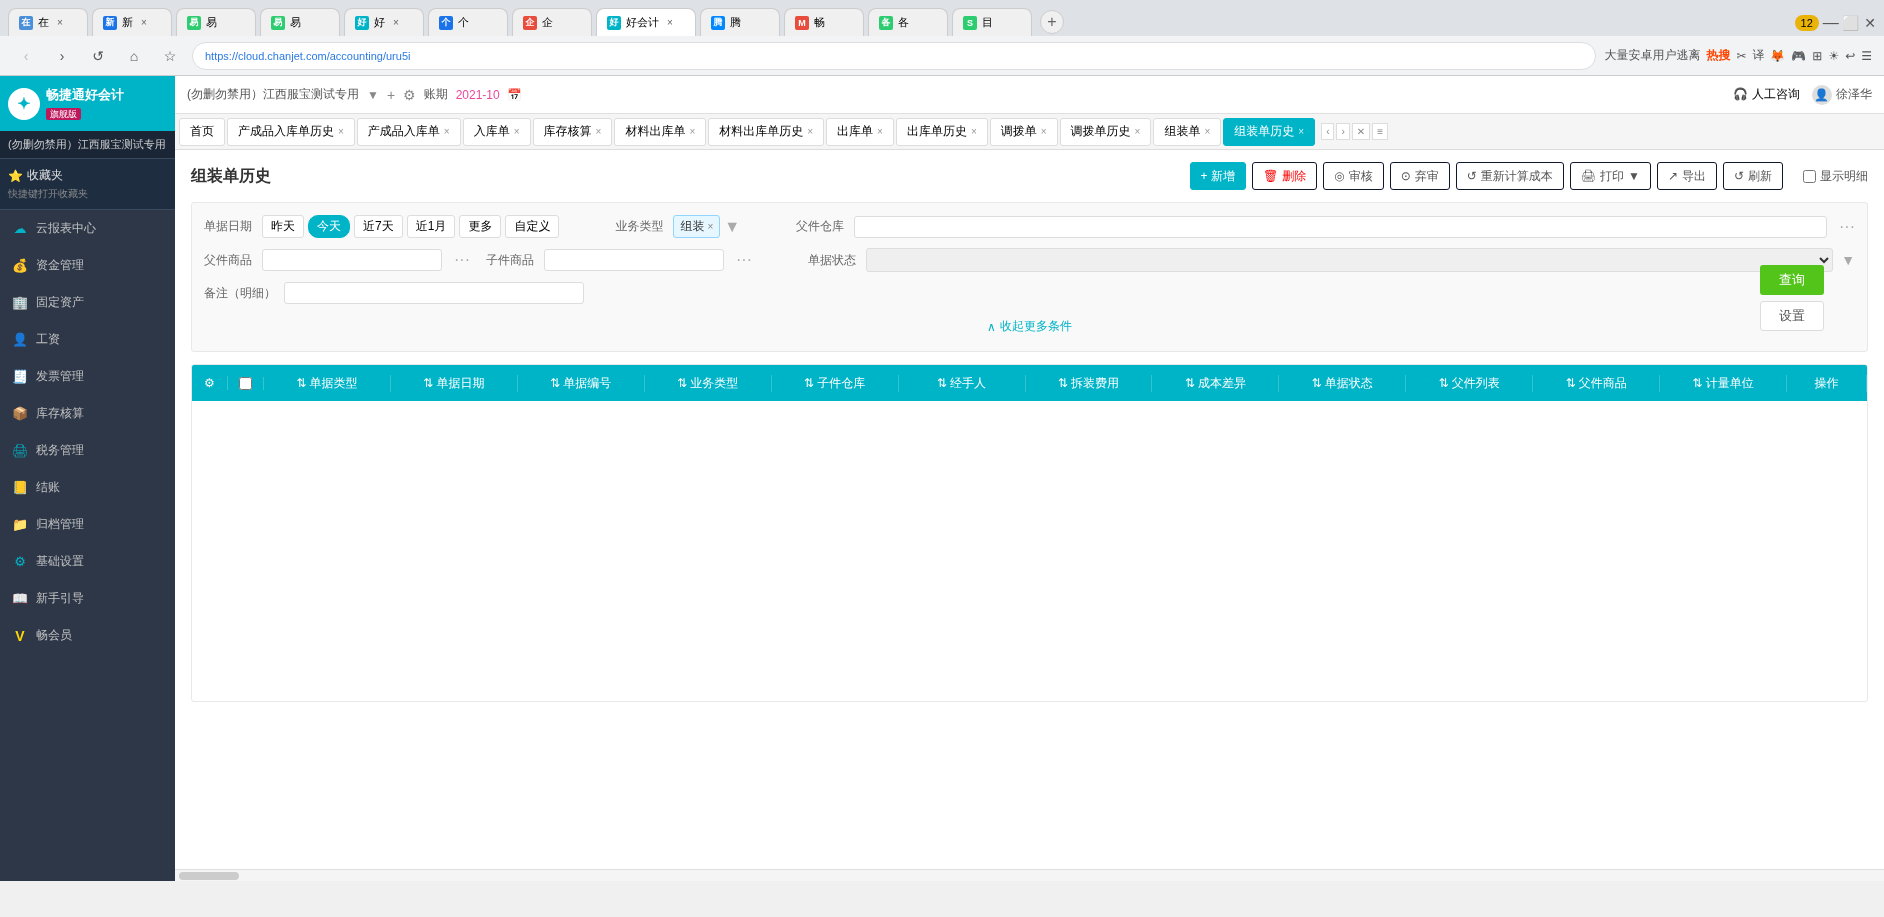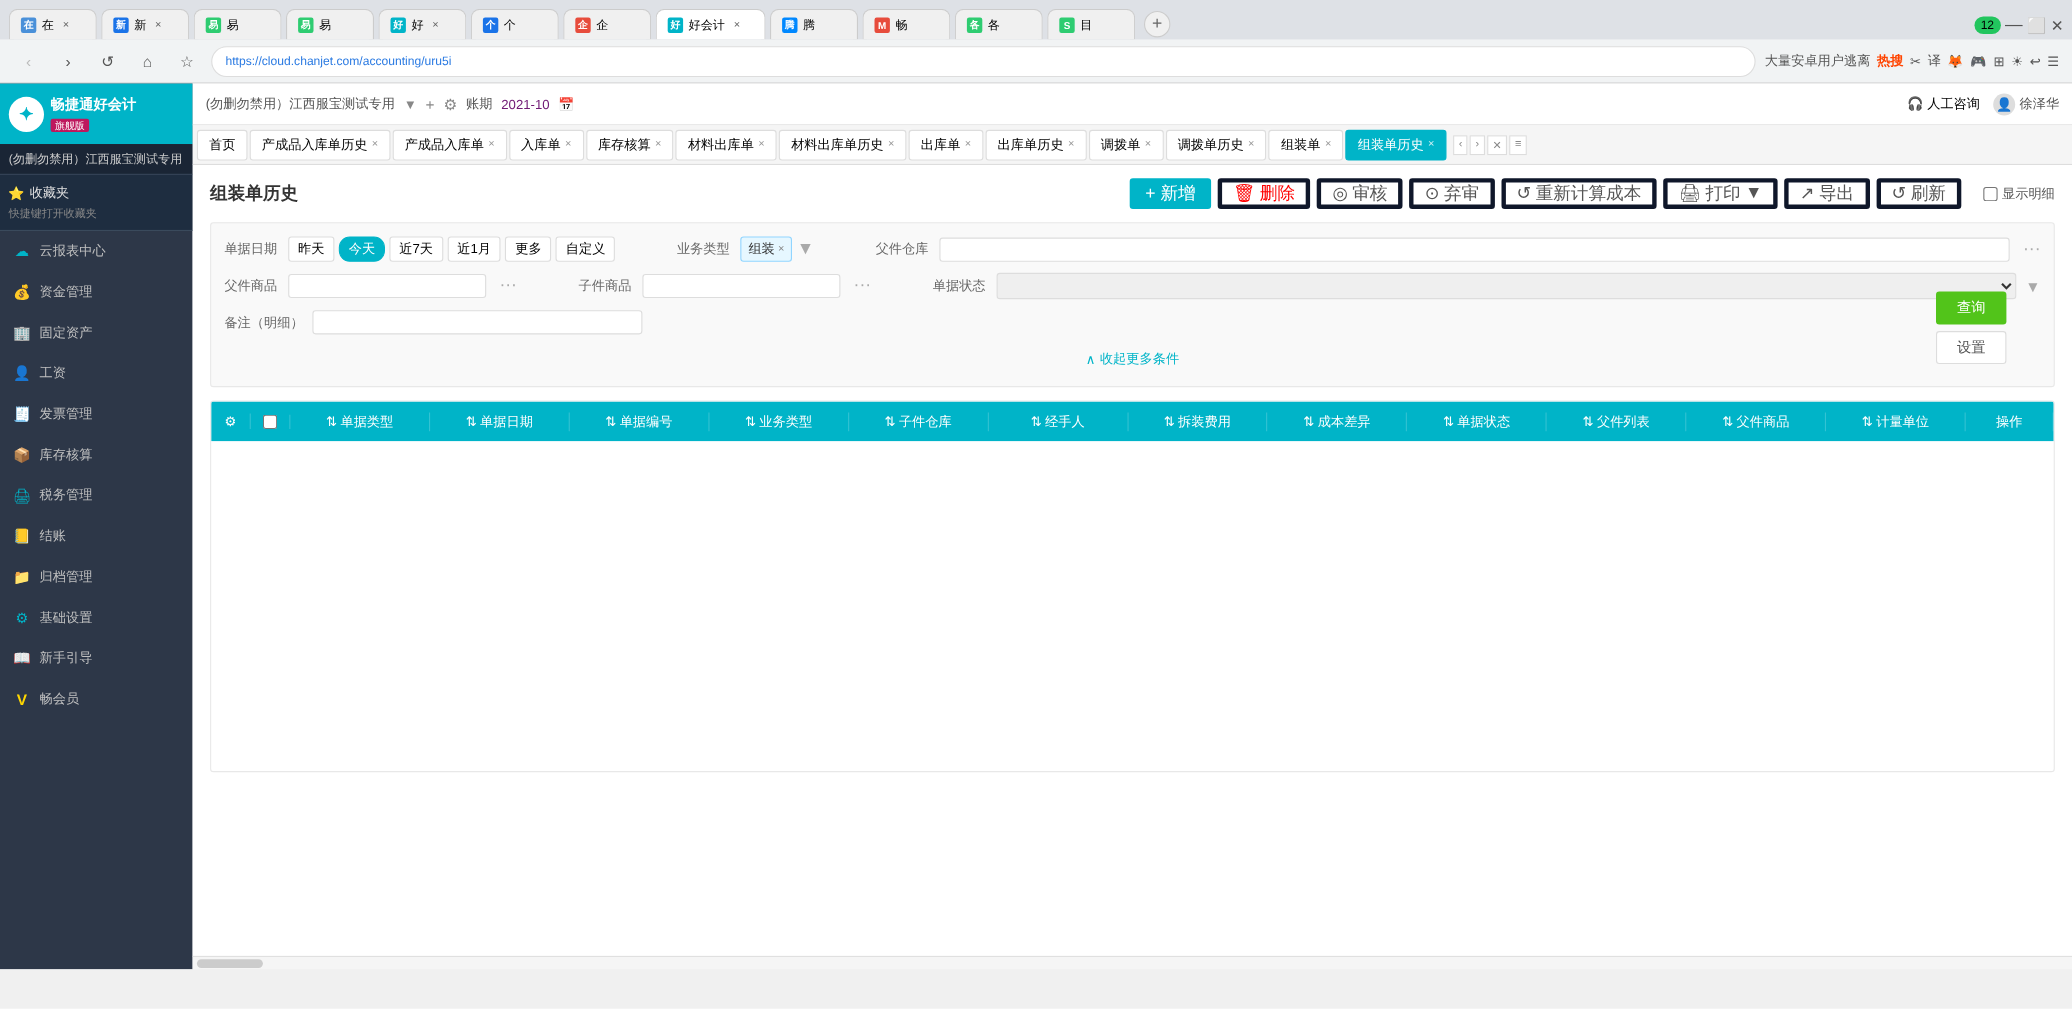--- a/index.html
+++ b/index.html
@@ -33,21 +33,21 @@
     .page-tab-close { font-size: 10px; cursor: pointer; color: #999; }
     .page-tab.active .page-tab-close { color: rgba(255,255,255,0.8); }
 
     
     .main-content { flex: 1; display: flex; flex-direction: column; overflow: hidden; }
     .content-area { flex: 1; padding: 12px 16px; overflow-y: auto; background: #fff; }
 
     .page-title-bar { display: flex; align-items: center; justify-content: space-between; margin-bottom: 12px; }
     .page-title { font-size: 16px; font-weight: bold; color: #333; }
     .action-btns { display: flex; align-items: center; gap: 6px; }
-    .action-btn { height: 28px; padding: 0 10px; border: 4px solid #0f172a; border-radius: 3px; background: #fff; cursor: pointer; font-size: 16px; display: flex; align-items: center; gap: 4px; color: #555; }
+    .action-btn { height: 28px; padding: 0 10px; border: 1px solid #0f172a; border-radius: 3px; background: #fff; cursor: pointer; font-size: 12px; display: flex; align-items: center; gap: 4px; color: #555; }
     .action-btn.primary { background: #00b4c8; color: #fff; border-color: #00b4c8; }
     .action-btn.danger { color: #f00; }
 
     
     .filter-area { background: #f9f9f9; border: 1px solid #e8e8e8; border-radius: 3px; padding: 12px; margin-bottom: 12px; }
     .filter-row { display: flex; align-items: center; gap: 16px; margin-bottom: 10px; flex-wrap: wrap; }
     .filter-label { color: #666; font-size: 12px; white-space: nowrap; min-width: 50px; }
     .filter-date-btns { display: flex; gap: 4px; align-items: center; }
     .date-btn { padding: 2px 8px; border: 1px solid #ddd; border-radius: 3px; cursor: pointer; font-size: 12px; background: #fff; }
     .date-btn.active { background: #00b4c8; color: #fff; border-color: #00b4c8; border-radius: 10px; }
@@ -125,21 +125,21 @@
     <div class="tab" style="min-width:80px;">
       <div style="width:14px;height:14px;background:#2ecc71;border-radius:2px;flex-shrink:0;display:flex;align-items:center;justify-content:center;color:#fff;font-size:9px;font-weight:bold;">各</div>
       <span>各</span>
     </div>
     <div class="tab" style="min-width:80px;">
       <div style="width:14px;height:14px;background:#2ecc71;border-radius:2px;flex-shrink:0;display:flex;align-items:center;justify-content:center;color:#fff;font-size:9px;font-weight:bold;">S</div>
       <span>目</span>
     </div>
     <div style="width:24px;height:24px;border-radius:50%;border:1px solid #ccc;display:flex;align-items:center;justify-content:center;cursor:pointer;font-size:16px;color:#666;background:#f0f0f0;margin-left:4px;margin-bottom:2px;">+</div>
     <div style="margin-left:auto;margin-bottom:4px;display:flex;align-items:center;gap:4px;">
-      <span style="background:#22c55e;border-radius:8px;padding:2px 6px;font-size:11px;margin-left:28px;">12</span>
+      <span style="background:#eab308;border-radius:8px;padding:2px 6px;font-size:11px;margin-left:28px;">12</span>
       <span style="font-size:16px;cursor:pointer;color:#555;">—</span>
       <span style="font-size:14px;cursor:pointer;color:#555;">⬜</span>
       <span style="font-size:14px;cursor:pointer;color:#555;">✕</span>
     </div>
   </div>
 </div>
 
 <div class="browser-nav">
   <button class="nav-btn disabled">‹</button>
   <button class="nav-btn">›</button>
@@ -245,21 +245,21 @@
   </div>
 
   <div class="main-content">
 
     <div style="background:#fff;border-bottom:1px solid #e0e0e0;height:38px;display:flex;align-items:center;padding:0 12px;gap:8px;">
       <span style="color:#555;font-size:12px;">(勿删勿禁用）江西服宝测试专用</span>
       <span style="color:#888;font-size:12px;cursor:pointer;">▼</span>
       <span style="cursor:pointer;color:#888;font-size:14px;">+</span>
       <span style="cursor:pointer;color:#888;font-size:14px;">⚙</span>
       <span style="color:#555;font-size:12px;text-align:right;">账期</span>
-      <span style="color:#701a75;font-size:12px;">2021-10</span>
+      <span style="color:#ec4899;font-size:12px;">2021-10</span>
       <span style="color:#555;font-size:12px;cursor:pointer;">📅</span>
       <div style="margin-left:auto;display:flex;align-items:center;gap:12px;">
         <span style="cursor:pointer;color:#000000;font-size:12px;">
           <span>🎧</span>
           <span>人工咨询</span>
         </span>
         <span style="cursor:pointer;color:#555;font-size:12px;display:flex;align-items:center;gap:4px;">
           <span style="width:20px;height:20px;background:#ddd;border-radius:50%;display:inline-flex;align-items:center;justify-content:center;">👤</span>
           <span>徐泽华</span>
         </span>
@@ -403,21 +403,21 @@
           </div>
         </div>
 
 
         <div class="filter-row">
           <div style="display:flex;align-items:center;gap:8px;">
             <span class="filter-label">父件商品</span>
             <input class="filter-input" type="text" style="">
             <span class="filter-dots">···</span>
           </div>
-          <div style="display:flex;align-items:center;gap:8px;margin-left:40px;">
+          <div style="display:flex;align-items:center;gap:8px;">
             <span class="filter-label">子件商品</span>
             <input class="filter-input" type="text" style="">
             <span class="filter-dots">···</span>
           </div>
           <div style="display:flex;align-items:center;gap:8px;margin-left:40px;flex:1;">
             <span class="filter-label">单据状态</span>
             <select class="filter-select" style="flex:1;">
               <option></option>
             </select>
             <span style="color:#aaa;font-size:14px;cursor:pointer;">▼</span>

